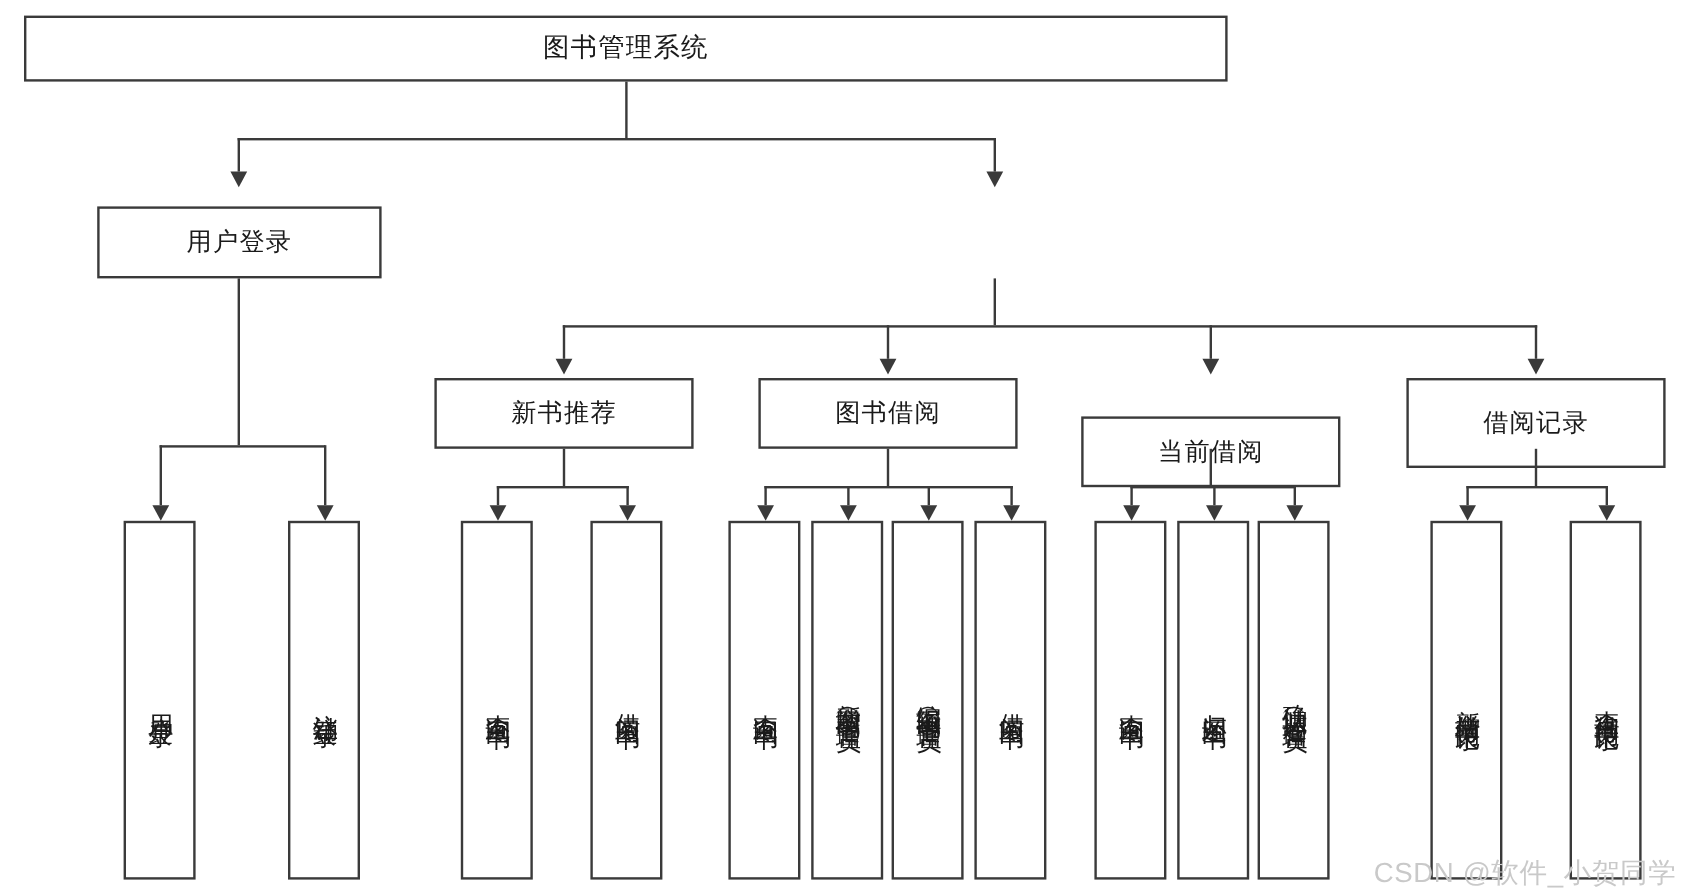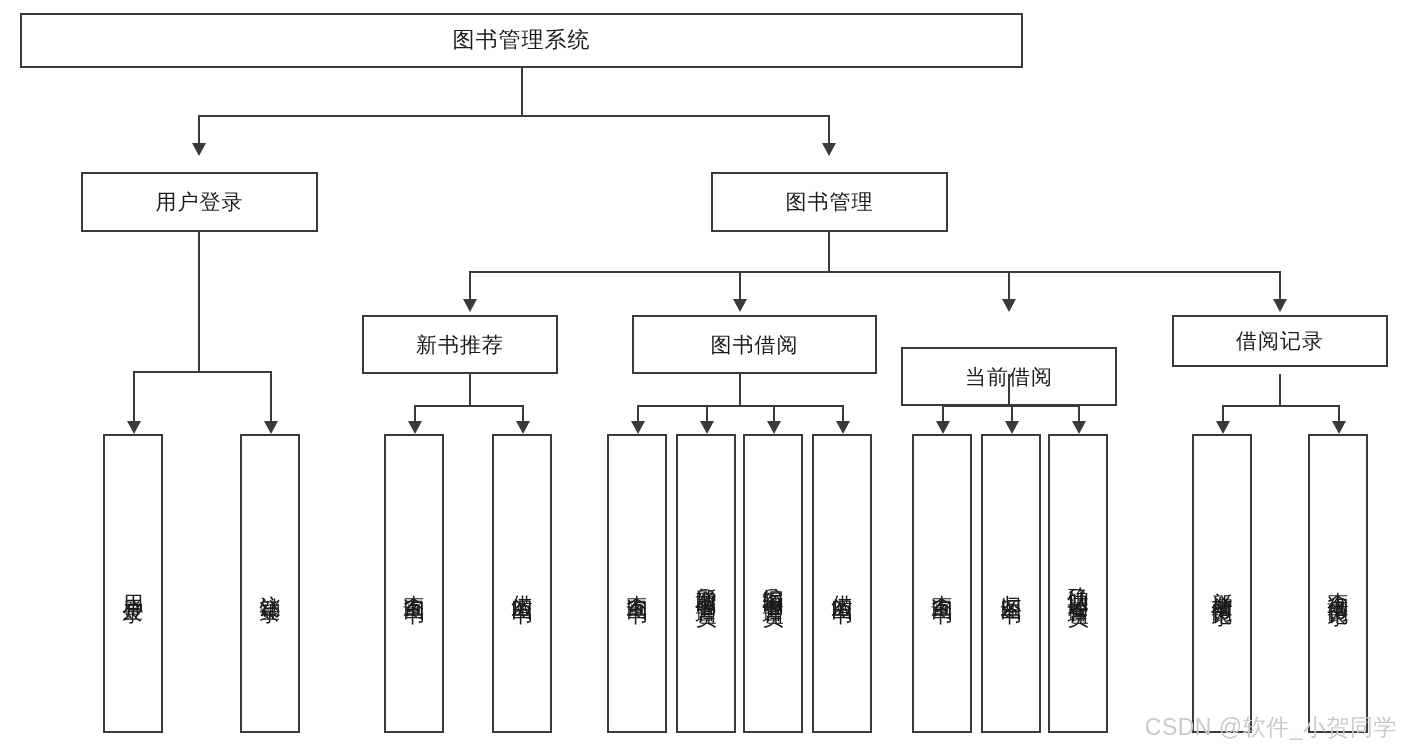--- a/index.html
+++ b/index.html
@@ -93,44 +93,43 @@
   <div class="vline" style="left:521px; top:68px; height:47px;"></div>
 
   <div class="hline" style="left:198px; top:115px; width:632px;"></div>
   <div class="vline" style="left:198px; top:115px; height:28px;"></div>
   <div class="vline" style="left:828px; top:115px; height:28px;"></div>
   <div class="arrow" style="left:192px; top:143px;"></div>
   <div class="arrow" style="left:822px; top:143px;"></div>
 
   <div class="node horiz" style="left:81px; top:172px; width:237px; height:60px;">用户登录</div>
 
-  <div class="node horiz" style="left:711px; top:172px; width:237px; height:60px;">图书管理</div>
 
   <div class="vline" style="left:198px; top:232px; height:139px;"></div>
   <div class="hline" style="left:133px; top:371px; width:138px;"></div>
   <div class="vline" style="left:133px; top:371px; height:50px;"></div>
   <div class="vline" style="left:270px; top:371px; height:50px;"></div>
   <div class="arrow" style="left:127px; top:421px;"></div>
   <div class="arrow" style="left:264px; top:421px;"></div>
 
   <div class="vline" style="left:828px; top:232px; height:39px;"></div>
   <div class="hline" style="left:469px; top:271px; width:812px;"></div>
   <div class="vline" style="left:469px; top:271px; height:28px;"></div>
   <div class="vline" style="left:739px; top:271px; height:28px;"></div>
   <div class="vline" style="left:1008px; top:271px; height:28px;"></div>
   <div class="vline" style="left:1279px; top:271px; height:28px;"></div>
   <div class="arrow" style="left:463px; top:299px;"></div>
   <div class="arrow" style="left:733px; top:299px;"></div>
   <div class="arrow" style="left:1002px; top:299px;"></div>
   <div class="arrow" style="left:1273px; top:299px;"></div>
 
-  <div class="node horiz" style="left:362px; top:315px; width:196px; height:59px;">新书推荐</div>
-  <div class="node horiz" style="left:632px; top:315px; width:245px; height:59px;">图书借阅</div>
+  <div class="node horiz" style="left:362px; top:315px; width:216px; height:59px;">新书推荐</div>
+  <div class="node horiz" style="left:632px; top:315px; width:216px; height:59px;">图书借阅</div>
   <div class="node horiz" style="left:901px; top:315px; width:216px; height:59px;margin-top:32px;">当前借阅</div>
-  <div class="node horiz" style="left:1172px; top:315px; width:216px; height:52px;">借阅记录</div>
+  <div class="node horiz" style="left:1172px; top:315px; width:216px; height:75px;">借阅记录</div>
 
   <div class="vline" style="left:469px; top:374px; height:31px;"></div>
   <div class="hline" style="left:414px; top:405px; width:110px;"></div>
   <div class="vline" style="left:414px; top:405px; height:16px;"></div>
   <div class="vline" style="left:522px; top:405px; height:16px;"></div>
   <div class="arrow" style="left:408px; top:421px;"></div>
   <div class="arrow" style="left:516px; top:421px;"></div>
 
   <div class="vline" style="left:739px; top:374px; height:31px;"></div>
   <div class="hline" style="left:637px; top:405px; width:207px;"></div>

